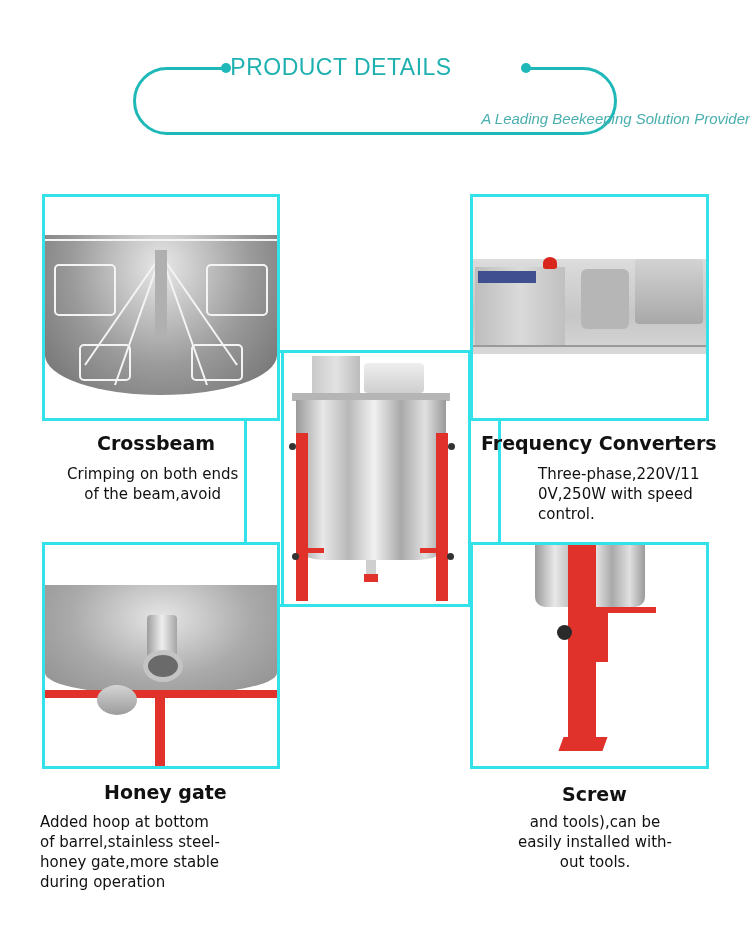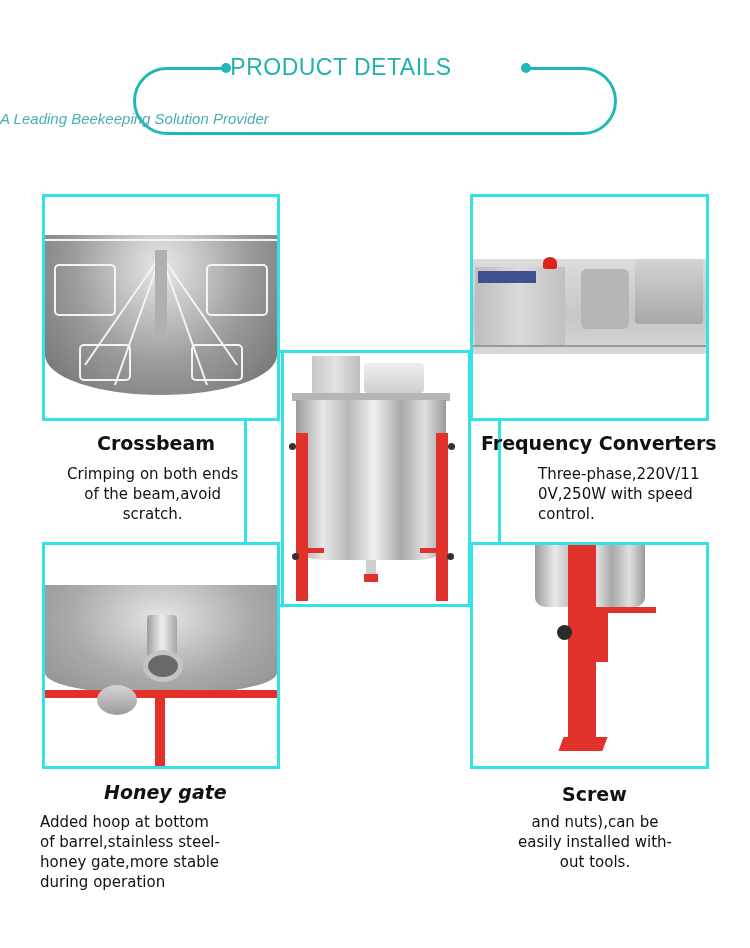--- a/index.html
+++ b/index.html
@@ -6,21 +6,21 @@
     html, body { width: 750px; height: 948px; background: #ffffff; overflow: hidden; }
     body { position: relative; font-family: "DejaVu Sans", "Liberation Sans", sans-serif; color: #111; }
 
     
     .header-frame { position: absolute; left: 133px; top: 67px; width: 484px; height: 68px;
       border: 3px solid #1fb8b8; border-radius: 34px; }
     .header-mask { position: absolute; left: 230px; top: 55px; width: 295px; height: 26px; background: #fff; }
     .header-dot { position: absolute; width: 10px; height: 10px; border-radius: 50%; background: #1fb8b8; top: 63px; }
     .header-title { position: absolute; left: 0; width: 682px; top: 54px; text-align: center;
       font-family: "Liberation Sans", sans-serif; font-size: 23px; color: #1fb0b0; letter-spacing: 0.5px; }
-    .header-sub { position: absolute; left: 0; width: 750px; top: 110px; text-align: left;
+    .header-sub { position: absolute; left: 0; width: 750px; top: 110px; text-align: right;
       font-family: "Liberation Sans", sans-serif; font-style: italic; font-size: 15px; color: #4aaeae; }
 
     
     .box { position: absolute; border: 3px solid #33e1e8; background: #fff; overflow: hidden; }
     .line { position: absolute; background: #33e1e8; }
 
     
     .feat-title { position: absolute; font-weight: bold; font-size: 19px; color: #111; white-space: nowrap; }
     .feat-desc { position: absolute; font-size: 15px; line-height: 20px; color: #111; }
 
@@ -84,21 +84,20 @@
         <line x1="0" y1="5" x2="232" y2="5"></line>
       </g>
       <rect x="110" y="15" width="12" height="90" fill="#b0b0b0"></rect>
     </svg>
   </div>
 </div>
 <div class="feat-title" style="left:97px; top:432px;">Crossbeam</div>
 <div class="feat-desc" style="left:67px; top:464px;text-align:center;">
   <div>Crimping on both ends</div>
   <div>of the beam,avoid</div>
-  <div>scratch.</div>
 </div>
 
 <div class="box" style="left:470px; top:194px; width:239px; height:227px;">
   <div style="position:absolute; left:0; top:62px; width:233px; height:95px; background:linear-gradient(180deg,#dcdcdc 0%,#c6c6c6 60%,#d8d8d8 100%);">
     <div style="position:absolute; left:2px; top:8px; width:90px; height:78px; background:linear-gradient(90deg,#bdbdbd,#dadada,#c0c0c0);"></div>
     <div style="position:absolute; left:5px; top:12px; width:58px; height:12px; background:#3f4f8f;"></div>
     <div style="position:absolute; left:70px; top:-2px; width:14px; height:12px; border-radius:50% 50% 20% 20%; background:#d9261c;"></div>
     <div style="position:absolute; left:108px; top:10px; width:48px; height:60px; background:#b6b6b6; border-radius:6px;"></div>
     <div style="position:absolute; left:162px; top:0px; width:68px; height:65px; background:linear-gradient(180deg,#d3d3d3,#a8a8a8); border-radius:4px;"></div>
     <div style="position:absolute; left:0; top:86px; width:233px; height:2px; background:#9a9a9a;"></div>
@@ -114,36 +113,36 @@
 <div class="box" style="left:42px; top:542px; width:238px; height:227px;">
   <div style="position:absolute; left:0; top:0; width:232px; height:221px;">
     <div style="position:absolute; left:0; top:40px; width:232px; height:110px; background:radial-gradient(ellipse at 50% 30%, #e6e6e6 0%, #aaaaaa 55%, #8e8e8e 100%); border-radius:0 0 50% 50% / 0 0 20% 20%;"></div>
     <div class="red" style="position:absolute; left:0; top:145px; width:232px; height:8px;"></div>
     <div class="red" style="position:absolute; left:110px; top:150px; width:10px; height:71px;"></div>
     <div style="position:absolute; left:102px; top:70px; width:30px; height:42px; background:linear-gradient(90deg,#9d9d9d,#eeeeee,#a5a5a5); border-radius:4px;"></div>
     <div style="position:absolute; left:98px; top:105px; width:40px; height:32px; border-radius:50%; border:5px solid #c4c4c4; background:#6a6a6a;"></div>
     <div style="position:absolute; left:52px; top:140px; width:40px; height:30px; border-radius:50%; background:linear-gradient(180deg,#d4d4d4,#9c9c9c);"></div>
   </div>
 </div>
-<div class="feat-title" style="left:104px; top:781px;font-style:italic;">Honey gate</div>
+<div class="feat-title" style="left:104px; top:781px;">Honey gate</div>
 <div class="feat-desc" style="left:40px; top:812px; width:250px; text-align:left;">
   <div>Added hoop at bottom</div>
   <div>of barrel,stainless steel-</div>
   <div>honey gate,more stable</div>
   <div>during operation</div>
 </div>
 
 <div class="box" style="left:470px; top:542px; width:239px; height:227px;">
   <div style="position:absolute; left:0; top:0; width:233px; height:221px;">
     <div class="steel" style="position:absolute; left:62px; top:0; width:110px; height:62px; border-radius:0 0 10px 10px;"></div>
     <div class="red" style="position:absolute; left:95px; top:0; width:28px; height:200px;"></div>
     <div class="red" style="position:absolute; left:123px; top:62px; width:12px; height:55px;"></div>
     <div class="red" style="position:absolute; left:123px; top:62px; width:60px; height:6px;"></div>
     <div style="position:absolute; left:84px; top:80px; width:15px; height:15px; border-radius:50%; background:#2a2a2a;"></div>
     <div class="red" style="position:absolute; left:88px; top:192px; width:44px; height:14px; transform:skewX(-20deg);"></div>
   </div>
 </div>
 <div class="feat-title" style="left:562px; top:783px;">Screw</div>
 <div class="feat-desc" style="left:480px; top:812px; width:230px; text-align:center;">
-  <div>and nuts),can be</div>
+  <div>and tools),can be</div>
   <div>easily installed with-</div>
   <div>out tools.</div>
 </div>
 
 </body></html>

